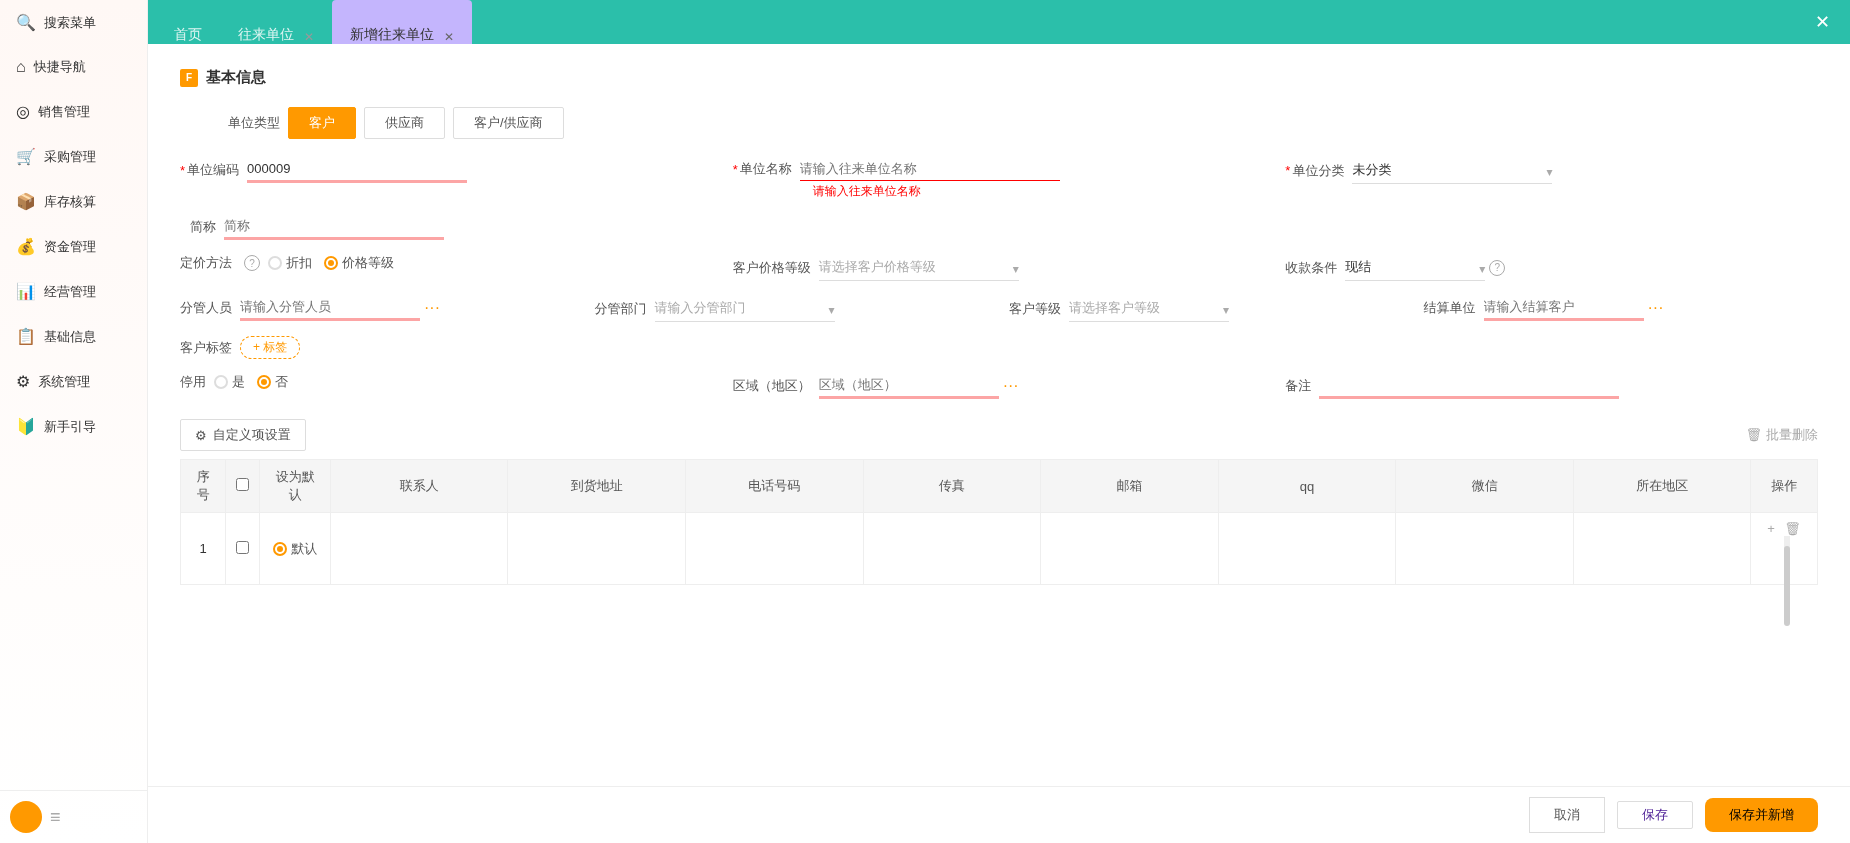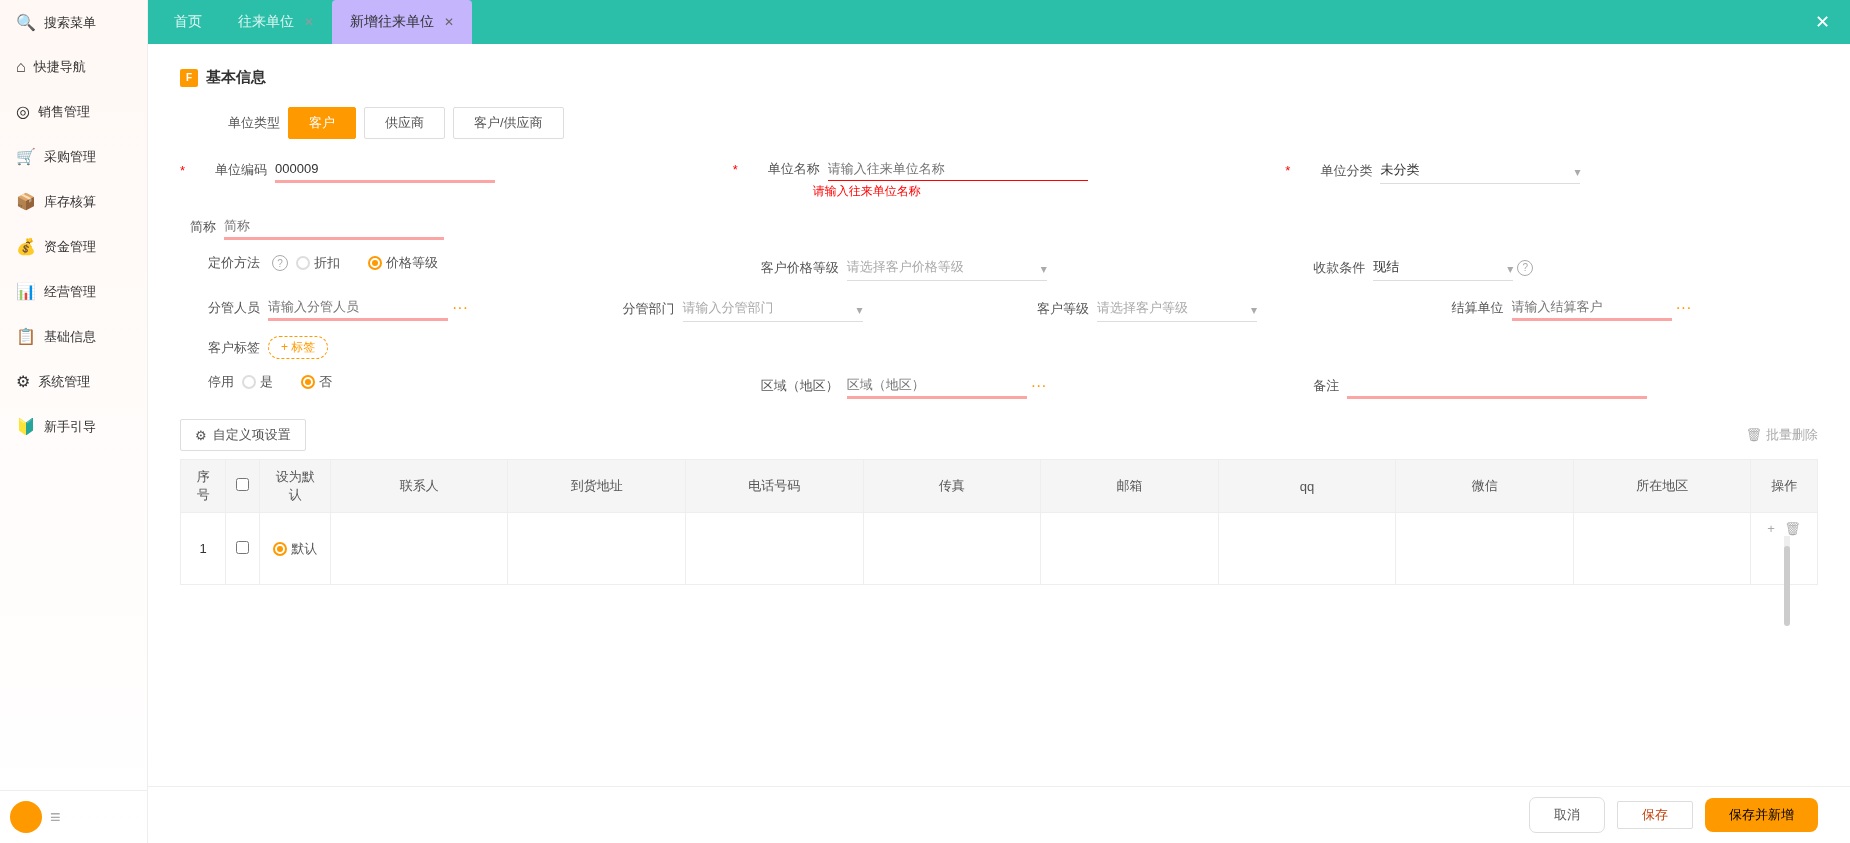--- a/index.html
+++ b/index.html
@@ -50,21 +50,21 @@
     .tab-bar {
       background: #2bbfaa;
       display: flex;
       align-items: center;
       height: 44px;
       padding: 0 8px;
       flex-shrink: 0;
     }
     .tab {
       display: flex;
-      align-items: center;
+      align-items: flex-end;
       gap: 6px;
       padding: 0 18px;
       height: 44px;
       color: rgba(255,255,255,0.85);
       cursor: pointer;
       font-size: 14px;
     }
     .tab.active {
       background: #c4b5fd;
       color: #333;
@@ -139,21 +139,20 @@
       background: #f90;
       color: #fff;
       border-color: #f90;
     }
     .form-label {
       color: #555;
       white-space: nowrap;
       flex-shrink: 0;
       margin-right: 8px;
       font-size: 13px;
-      margin-left: 28px;
     }
     .required { color: red; margin-right: 2px; }
     .form-input {
       flex: 1;
       border: none;
       border-bottom: 3px solid #fca5a5;
       padding: 4px 0;
       font-size: 13px;
       outline: none;
       color: #333;
@@ -180,21 +179,21 @@
       color: #aaa;
       font-size: 13px;
     }
     .form-select-text.has-value { color: #333; }
     .form-select-arrow { color: #aaa; font-size: 12px; }
 
     
     .radio-group {
       display: flex;
       align-items: center;
-      gap: 28px;
+      gap: 12px;
     }
     .radio-item {
       display: flex;
       align-items: center;
       gap: 4px;
       cursor: pointer;
       font-size: 13px;
       color: #555;
     }
     .radio-circle {
@@ -322,29 +321,29 @@
       gap: 12px;
       flex-shrink: 0;
     }
     .btn-cancel {
       padding: 8px 24px;
       border: 1px solid #ddd;
       background: #fff;
       cursor: pointer;
       font-size: 13px;
       color: #555;
-      border-radius: 7px;
+      border-radius: 0;
     }
     .btn-save {
       padding: 4px 24px;
       border: 1px solid #ddd;
       background: #fff;
       cursor: pointer;
       font-size: 13px;
-      color: #c2410c;
+      color: #4c1d95;
       border-radius: 2px;
     }
     .btn-save-new {
       padding: 8px 24px;
       border: none;
       background: #f90;
       cursor: pointer;
       font-size: 13px;
       color: #000000;
       border-radius: 8px;

